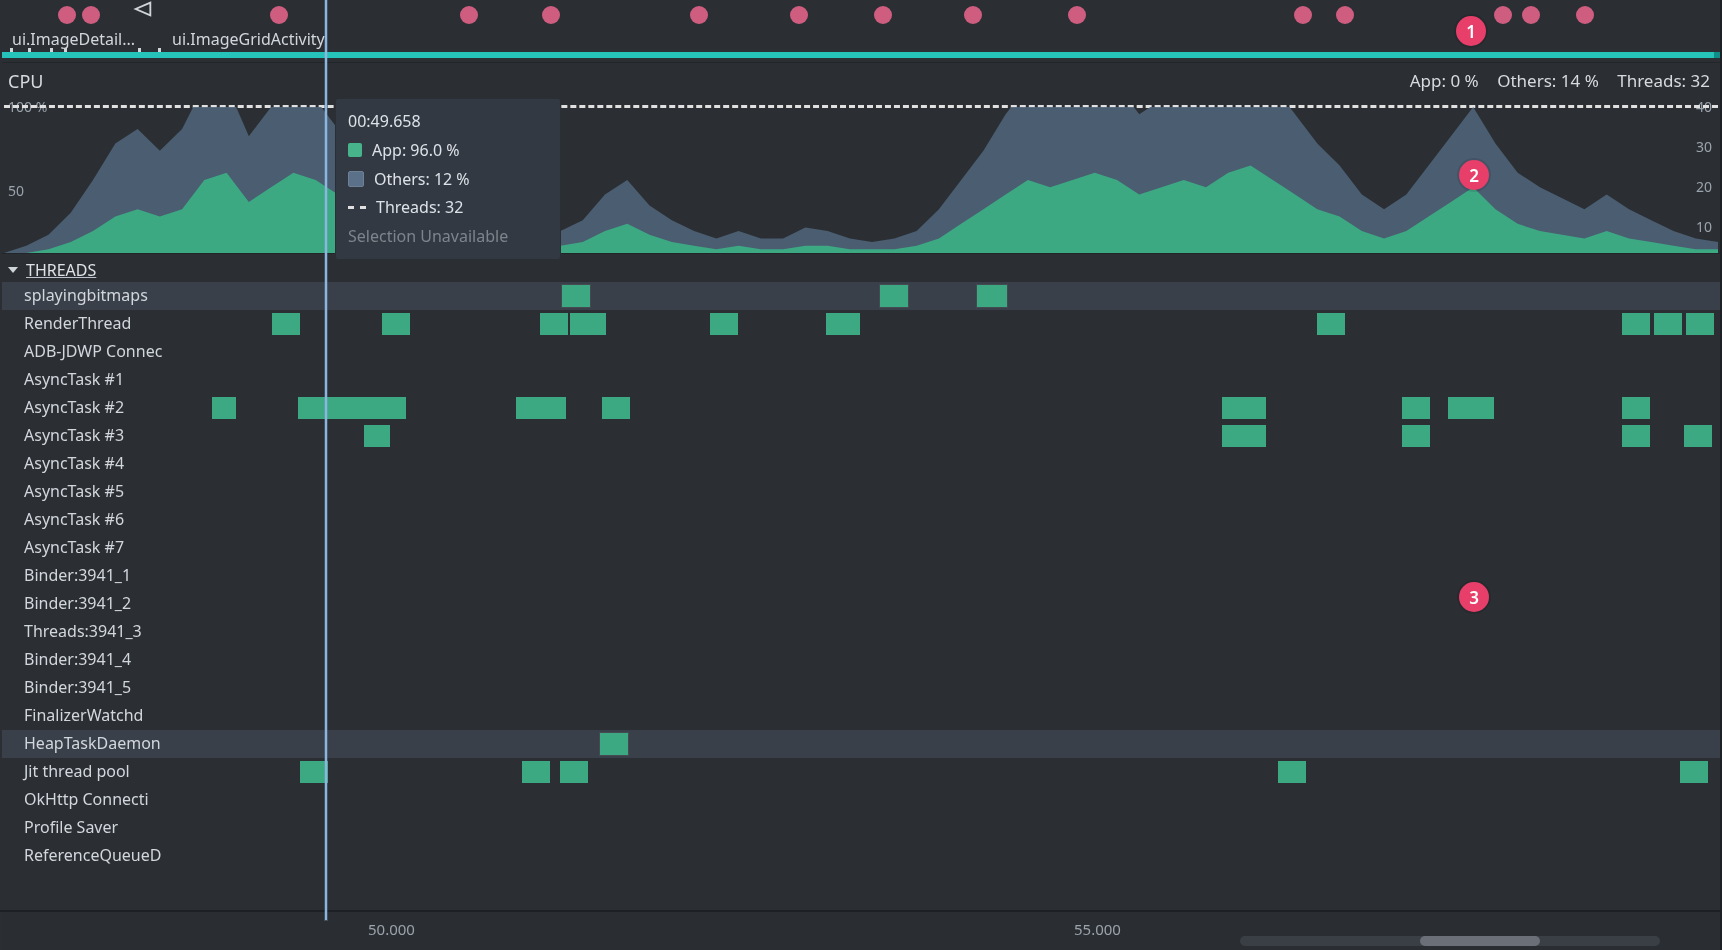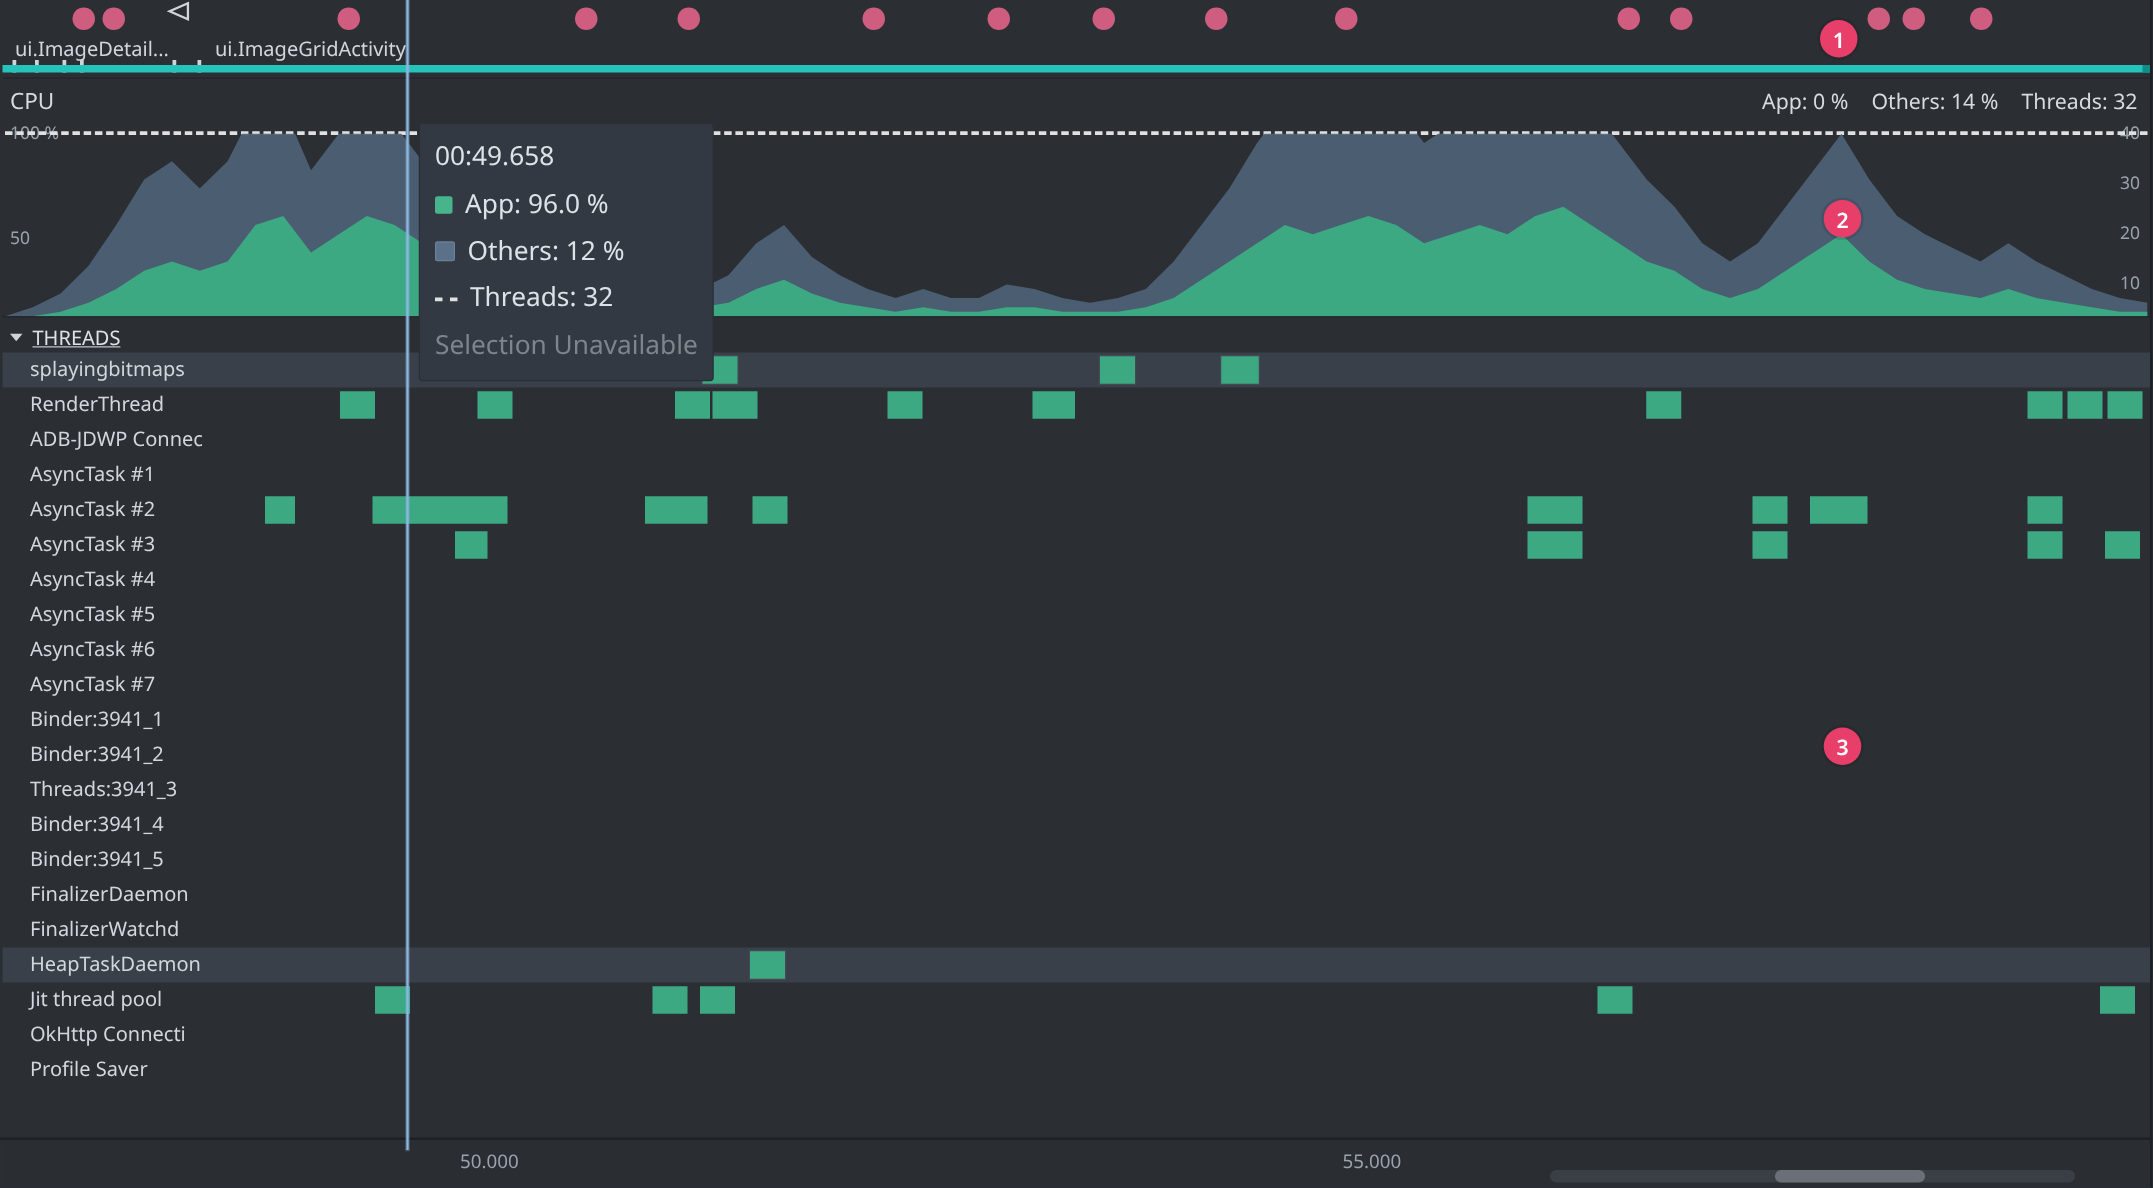--- a/index.html
+++ b/index.html
@@ -43,21 +43,21 @@
   .cpu-right span{margin-left:14px}
   .cpu-axis-left{position:absolute;left:6px;top:40px;bottom:0;width:44px;color:var(--text2);font-size:14px}
   .cpu-axis-left div{position:absolute;left:0}
   .cpu-axis-right{position:absolute;right:8px;top:40px;bottom:0;width:32px;color:var(--text2);font-size:14px;text-align:right}
   .cpu-axis-right div{position:absolute;right:0}
   .dashed{position:absolute;left:2px;right:2px;top:42px;height:0;border-top:3px dashed #e0e0e0}
   .area-stack{position:absolute;left:2px;right:2px;top:44px;height:146px;}
   .area-stack svg{position:absolute;left:0;right:0;width:100%;height:100%}
 
   .cursor-line{position:absolute;top:0;bottom:30px;width:0;border-left:2px solid var(--cursor);box-shadow:0 0 0 1px rgba(138,182,224,.25);z-index:30}
-  .tooltip{position:absolute;z-index:40;background:var(--panel);border:1px solid #2a2f36;border-radius:3px;padding:8px 12px;font-size:21px;color:#dde2e8;line-height:1.8;min-width:200px}
+  .tooltip{position:absolute;z-index:40;background:var(--panel);border:1px solid #2a2f36;border-radius:3px;padding:8px 12px;font-size:16px;color:#dde2e8;line-height:1.8;min-width:200px}
   .tooltip .row{display:flex;align-items:center;gap:10px}
   .sw{display:inline-block;width:14px;height:14px;border-radius:2px}
   .sw.app{background:var(--green-b)}
   .sw.oth{background:#5b7089;border:1px solid #6e8096}
   .sw.thr{display:inline-block;width:18px;height:0;border-top:3px dashed #e0e0e0;border-radius:0}
   .tt-sub{color:var(--muted)}
 
   .threads-pane{position:absolute;left:2px;right:2px;top:258px;bottom:40px;text-decoration:underline;}
   .threads-header{height:24px;color:#dfe3e8;font-size:16px;display:flex;align-items:center;gap:6px;padding-left:4px}
   .threads-header .chev{display:inline-block}
@@ -260,24 +260,20 @@
         </div>
         <div class="thread-row">
           <div class="tname">Binder:3941_4</div>
           <div class="thread-track"></div>
         </div>
         <div class="thread-row">
           <div class="tname">Binder:3941_5</div>
           <div class="thread-track"></div>
         </div>
         <div class="thread-row">
-          <div class="tname">FinalizerDaemon</div>
-          <div class="thread-track"></div>
-        </div>
-        <div class="thread-row">
           <div class="tname">FinalizerWatchd</div>
           <div class="thread-track"></div>
         </div>
         <div class="thread-row selected">
           <div class="tname">HeapTaskDaemon</div>
           <div class="thread-track">
             <div class="block" style="left: 403px; width: 28px;"></div>
           </div>
         </div>
         <div class="thread-row">
@@ -291,20 +287,24 @@
           </div>
         </div>
         <div class="thread-row">
           <div class="tname">OkHttp Connecti</div>
           <div class="thread-track"></div>
         </div>
         <div class="thread-row">
           <div class="tname">Profile Saver</div>
           <div class="thread-track"></div>
         </div>
+        <div class="thread-row">
+          <div class="tname">ReferenceQueueD</div>
+          <div class="thread-track"></div>
+        </div>
       </div>
 </div>
 
 <div class="bottom-axis">
   <div class="label" id="t1" style="left: 366px;">50.000</div>
   <div class="label" id="t2" style="left: 1072px;">55.000</div>
   <div class="bottom-scroll"></div>
 </div>
 
 <div class="badge" id="b1" style="left: 1456px; top: 16px;">1</div>

